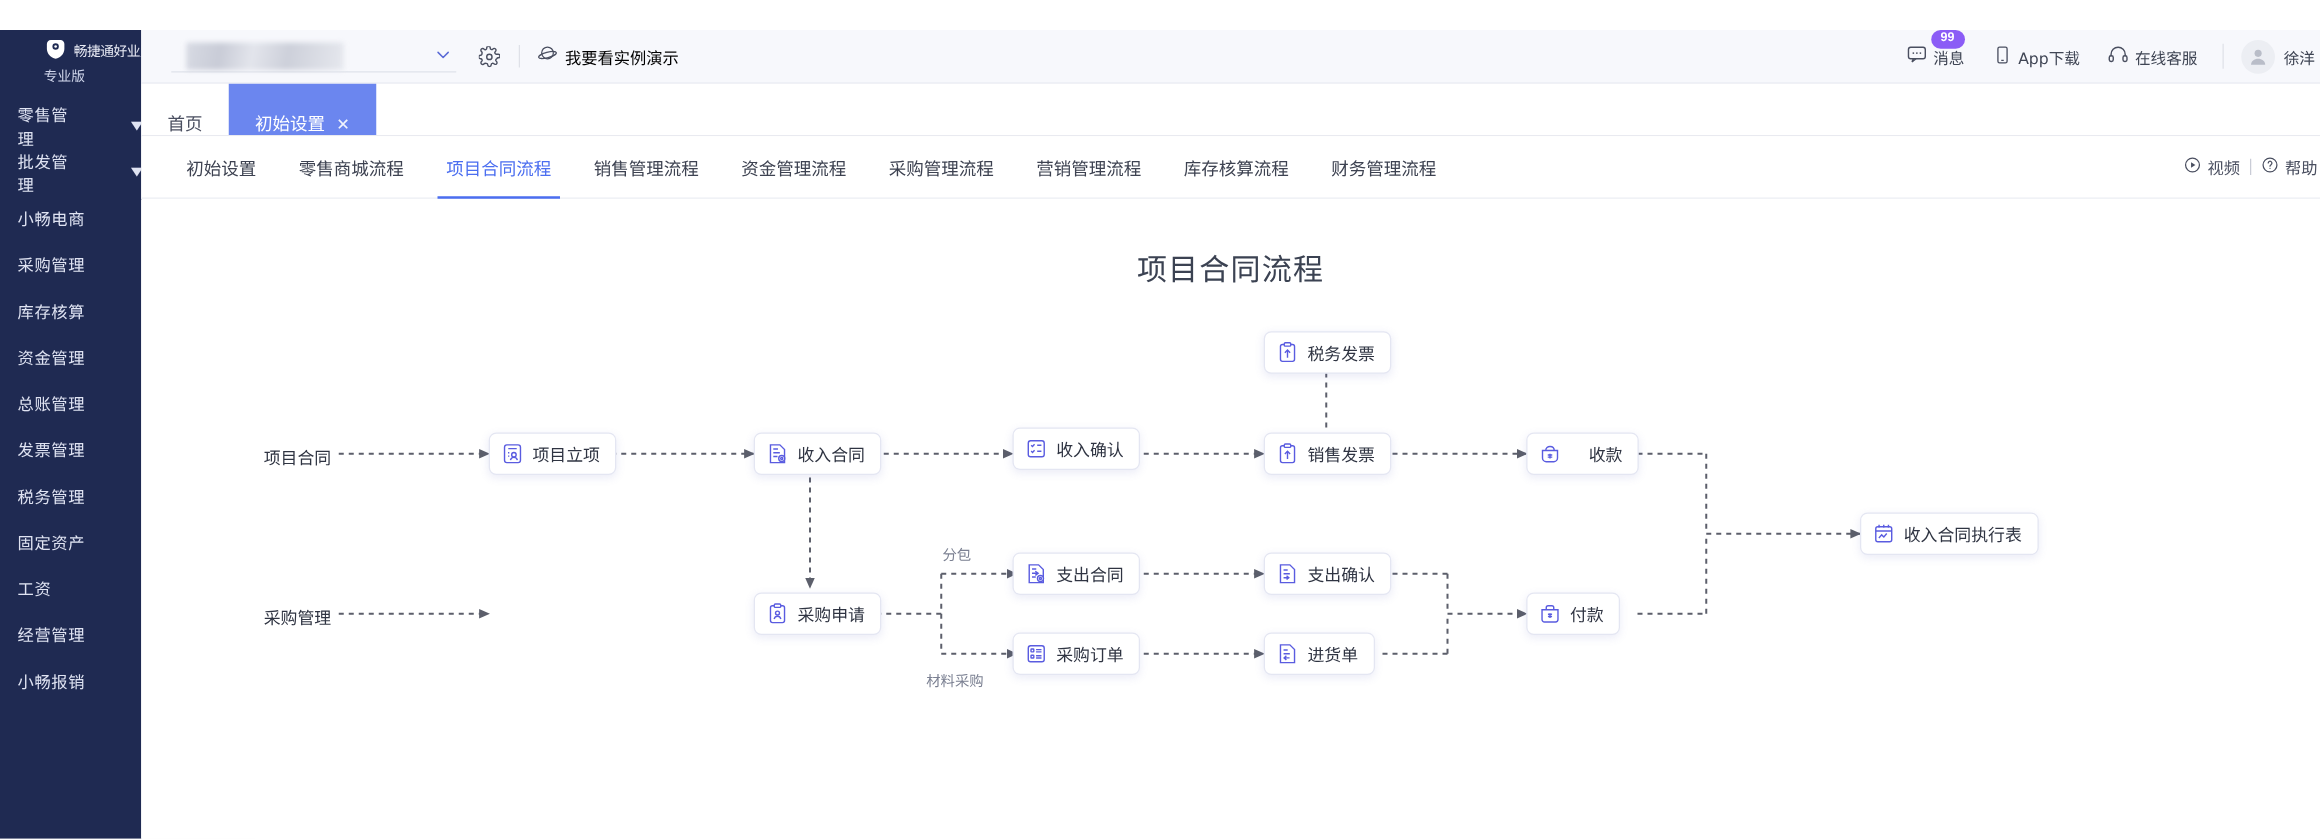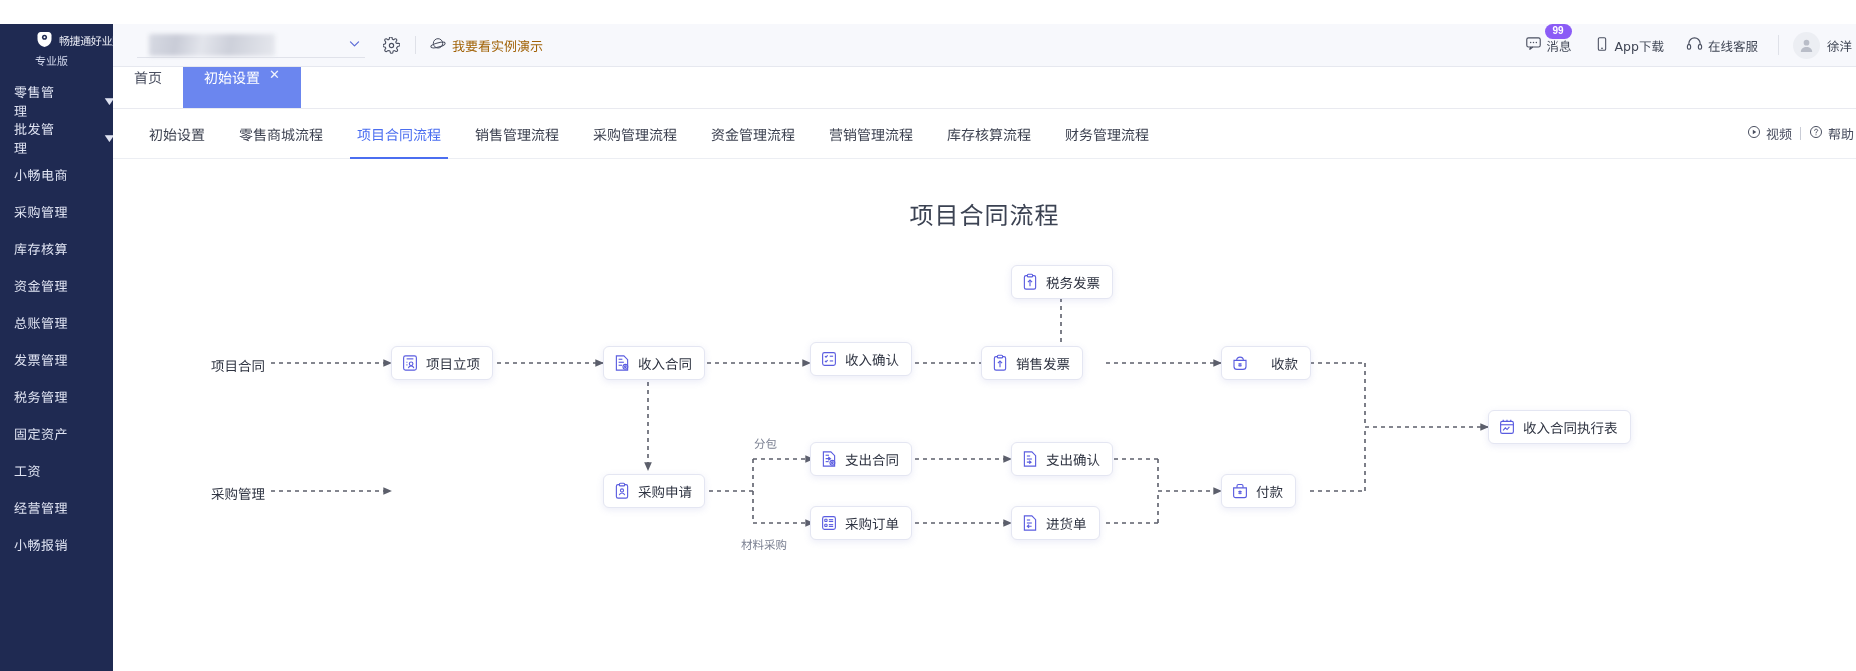--- a/index.html
+++ b/index.html
@@ -61,21 +61,21 @@
   }
   .sel-caret {
     position:absolute; right:4px; top:5px; color:#5b6bd6; font-size:12px;
   }
   .gear-btn {
     margin-left:16px; width:20px; height:20px; cursor:pointer;
     display:flex; align-items:center; justify-content:center;
   }
   .vdiv { width:1px; height:18px; background:#dfe1e8; margin:0 14px; }
   .demo-link {
-    display:flex; align-items:center; gap:6px; color:#a16207; font-size:13px;
+    display:flex; align-items:center; gap:6px; color:#000000; font-size:13px;
     cursor:pointer; font-family:"DejaVu Sans", sans-serif;
   }
   .topbar-right {
     margin-left:auto; display:flex; align-items:center; padding-right:4px;
   }
   .tb-item {
     display:flex; align-items:center; gap:5px; margin-left:22px;
     color:#3f4554; font-size:12.5px; cursor:pointer; position:relative;
     font-family:"DejaVu Sans", sans-serif;
   }
@@ -93,21 +93,21 @@
   .uname { margin-left:7px; color:#3f4554; font-size:12.5px; white-space:nowrap;
     font-family:"DejaVu Sans", sans-serif; }
 
   
   .wintabs {
     position:absolute; left:113px; top:67px; right:0; height:42px;
     background:#fff; border-bottom:1px solid #e9eaf0;
     display:flex; align-items:stretch;
   }
   .wintab {
-    display:flex; align-items:flex-start; justify-content:center; cursor:pointer;
+    display:flex; align-items:flex-end; justify-content:center; cursor:pointer;
     padding:0 21px; font-size:14px; color:#4a4f60; white-space:nowrap;
     font-family:"DejaVu Sans", sans-serif;
   }
   .wintab.active { background:#6b86ef; color:#fff; }
   .wintab .x { margin-left:9px; font-size:13px; opacity:.9; }
 
   
   .subnav {
     position:absolute; left:113px; top:109px; right:0; height:50px;
     background:#fff; border-bottom:1px solid #eceef3;
@@ -318,24 +318,24 @@
     <div class="subnav-item">
       <span>零售商城流程</span>
     </div>
     <div class="subnav-item active">
       <span>项目合同流程</span>
     </div>
     <div class="subnav-item">
       <span>销售管理流程</span>
     </div>
     <div class="subnav-item">
+      <span>资金管理流程</span>
+    </div>
+    <div class="subnav-item">
       <span>采购管理流程</span>
-    </div>
-    <div class="subnav-item">
-      <span>资金管理流程</span>
     </div>
     <div class="subnav-item">
       <span>营销管理流程</span>
     </div>
     <div class="subnav-item">
       <span>库存核算流程</span>
     </div>
     <div class="subnav-item">
       <span>财务管理流程</span>
     </div>
@@ -475,21 +475,21 @@
           <svg width="18" height="18" viewBox="0 0 24 24" fill="none" stroke="#5a5ce0" stroke-width="1.5">
             <rect x="4.5" y="3.5" width="15" height="18" rx="2.2"></rect>
             <rect x="8.5" y="1.6" width="7" height="3.6" rx="1.3" fill="#fff"></rect>
             <path d="M12 17.5V9.5"></path>
             <path d="M9.2 12.3L12 9.4l2.8 2.9"></path>
           </svg>
         </span>
         <span class="node-label">税务发票</span>
       </div>
 
-      <div class="node" style="left:868px; top:186px;">
+      <div class="node" style="left:898px; top:186px;">
         <span>
           <svg width="18" height="18" viewBox="0 0 24 24" fill="none" stroke="#5a5ce0" stroke-width="1.5">
             <rect x="4.5" y="3.5" width="15" height="18" rx="2.2"></rect>
             <rect x="8.5" y="1.6" width="7" height="3.6" rx="1.3" fill="#fff"></rect>
             <path d="M12 17.5V9.5"></path>
             <path d="M9.2 12.3L12 9.4l2.8 2.9"></path>
           </svg>
         </span>
         <span class="node-label">销售发票</span>
       </div>

